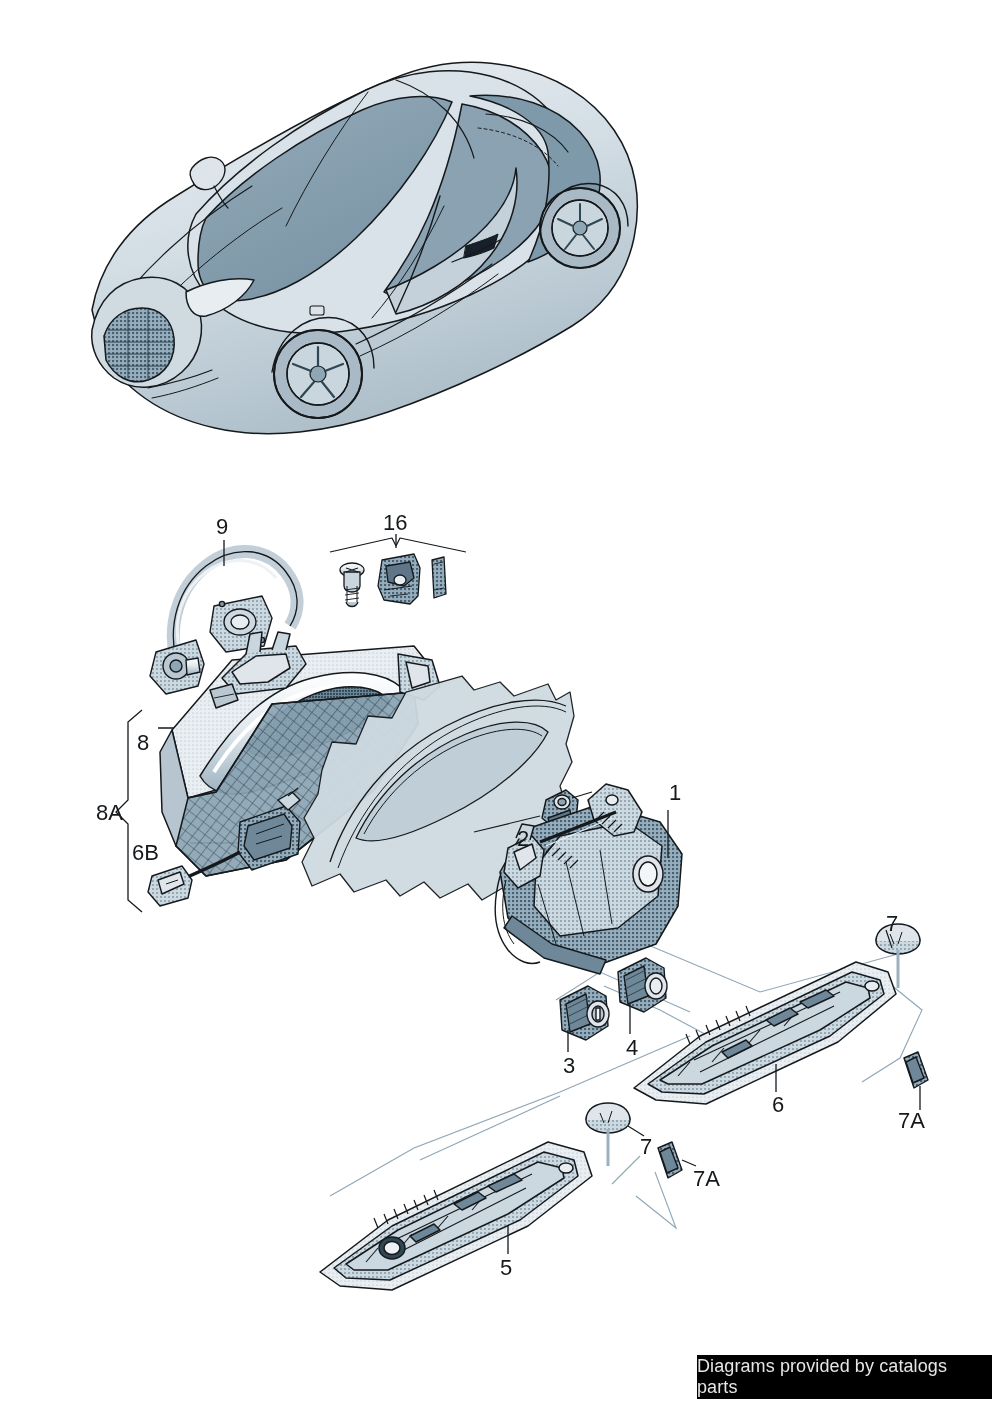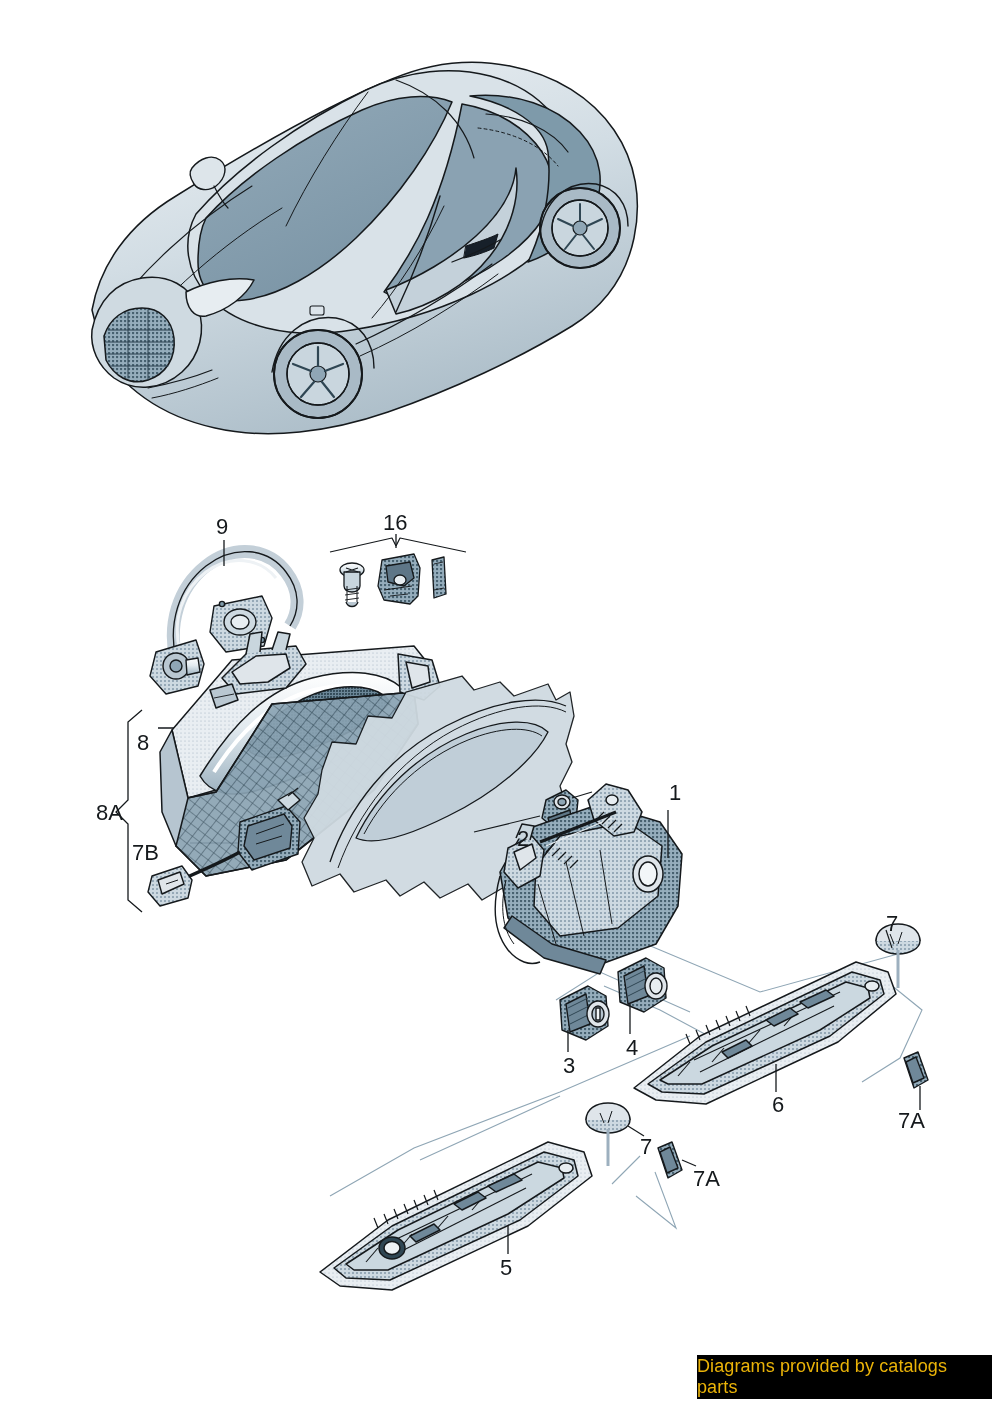--- a/index.html
+++ b/index.html
@@ -11,21 +11,21 @@
   }
   #sheet{position:absolute;inset:0;width:992px;height:1403px;}
   .label{
     position:absolute;
     font-family:"Liberation Sans","DejaVu Sans",sans-serif;
     font-size:22px;color:#15191c;line-height:1;
     white-space:nowrap;user-select:none;
   }
   .watermark{
     position:absolute;left:697px;top:1355px;width:295px;height:44px;
-    background:#000000;color:#eab308;
+    background:#000000;color:#e5e5e5;
     display:flex;align-items:center;justify-content:center;
     font-size:18px;letter-spacing:.1px;
   }
 </style>
 </head>
 <body>
 
 <svg id="sheet" viewBox="0 0 992 1403" xmlns="http://www.w3.org/2000/svg">
   <defs>
 
@@ -491,19 +491,19 @@
 <div class="label" style="left:563px;top:1055px">3</div>
 <div class="label" style="left:626px;top:1037px">4</div>
 <div class="label" style="left:500px;top:1257px">5</div>
 <div class="label" style="left:772px;top:1094px">6</div>
 <div class="label" style="left:886px;top:913px">7</div>
 <div class="label" style="left:640px;top:1136px">7</div>
 <div class="label" style="left:898px;top:1110px">7A</div>
 <div class="label" style="left:693px;top:1168px">7A</div>
 <div class="label" style="left:137px;top:732px">8</div>
 <div class="label" style="left:96px;top:802px">8A</div>
-<div class="label" style="left:132px;top:842px">7B</div>
+<div class="label" style="left:132px;top:842px">6B</div>
 <div class="label" style="left:216px;top:516px">9</div>
 <div class="label" style="left:383px;top:512px">16</div>
 
 <div class="watermark">
   <span>Diagrams provided by catalogs parts</span>
 </div>
 
 </body></html>

